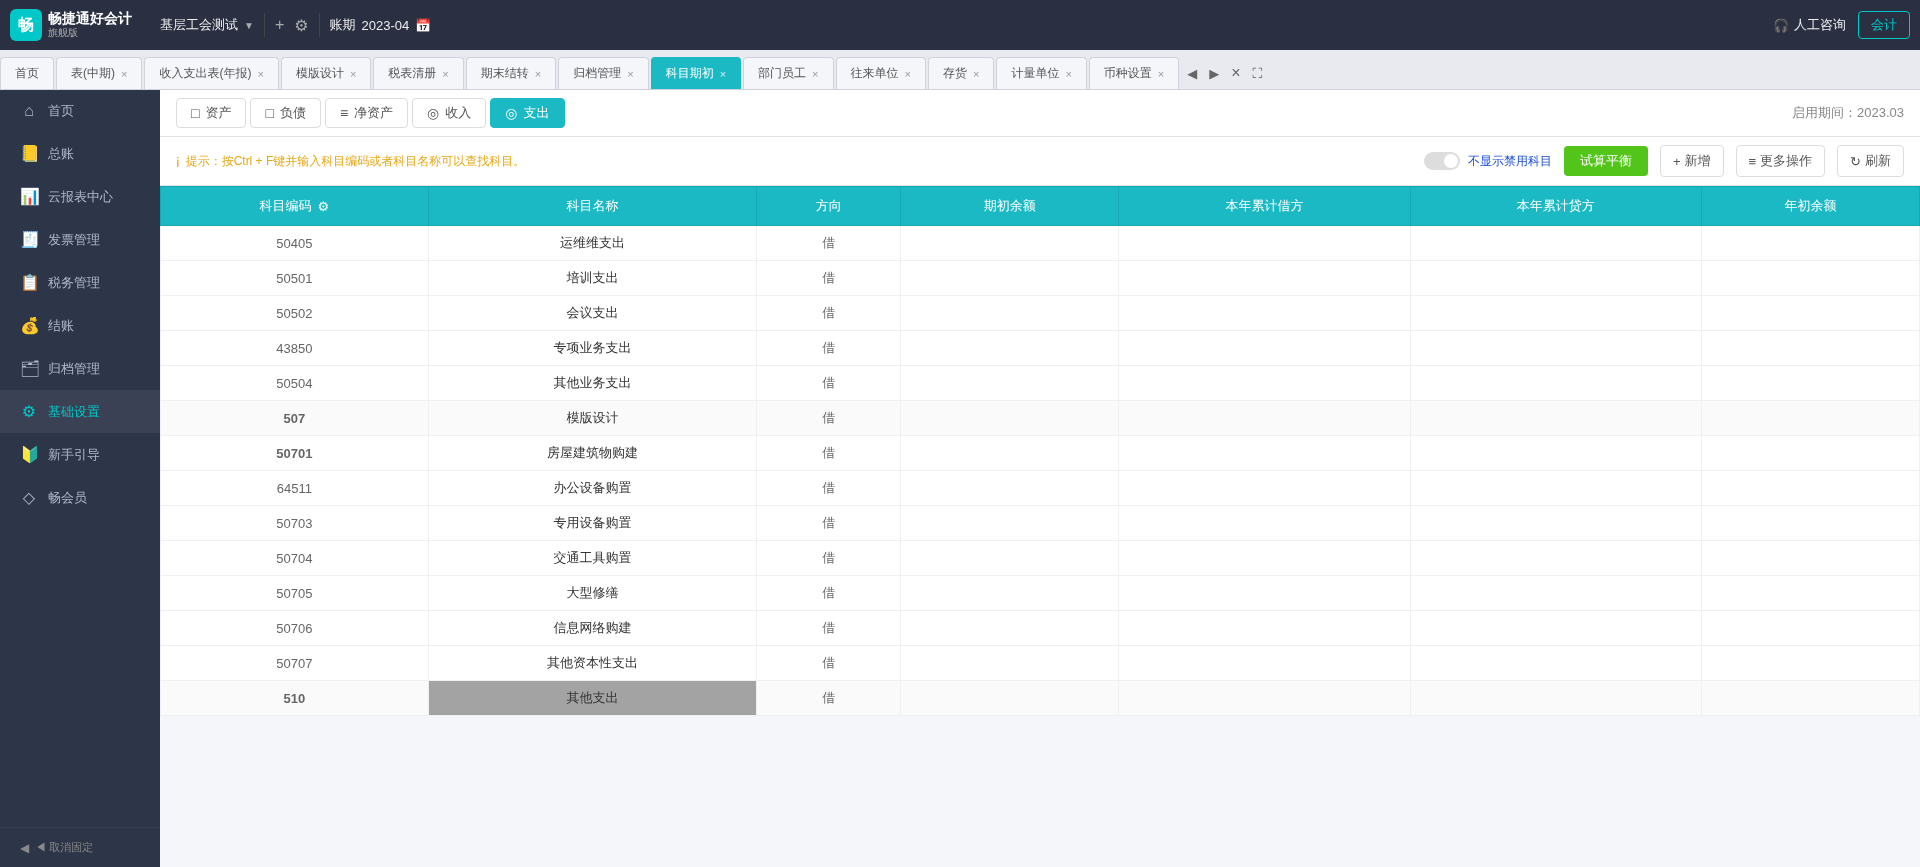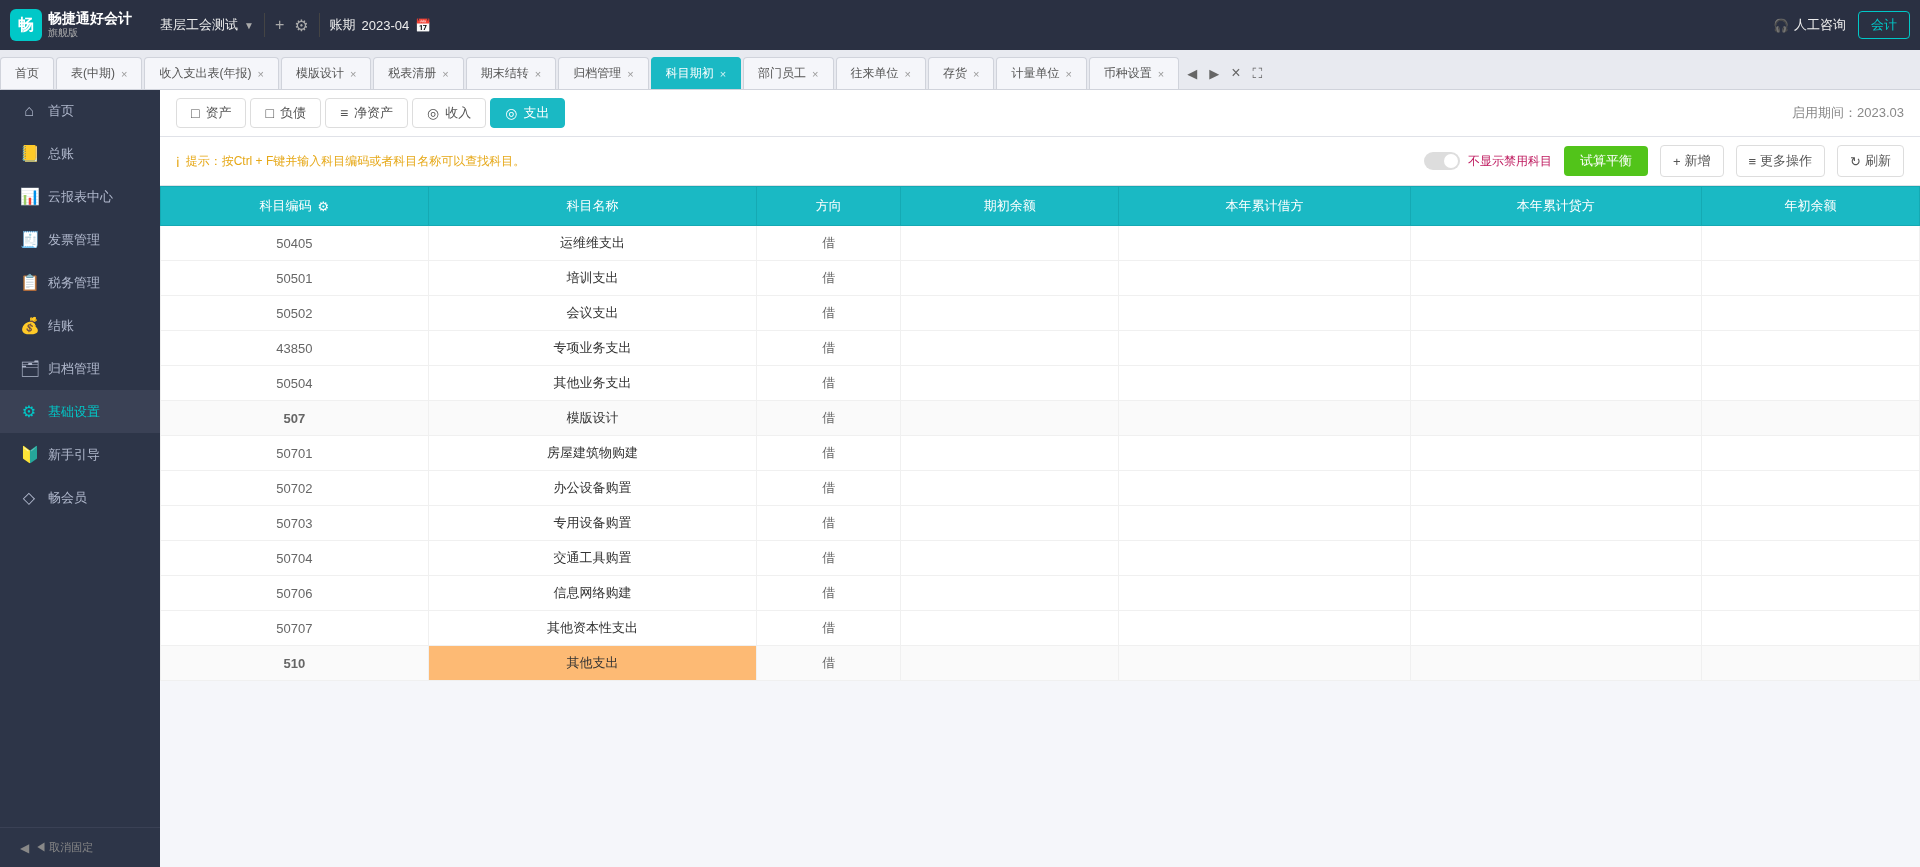--- a/index.html
+++ b/index.html
@@ -49,21 +49,21 @@
     .sub-tabs { display: flex; align-items: center; padding: 8px 16px; gap: 4px; background: white; border-bottom: 1px solid #e0e2e8; flex-shrink: 0; }
     .sub-tab { display: flex; align-items: center; gap: 6px; padding: 5px 14px; border-radius: 4px; cursor: pointer; font-size: 13px; color: #555; border: 1px solid #ddd; background: white; }
     .sub-tab.active { background: #1ab9c4; color: white; border-color: #1ab9c4; }
     .sub-tab .st-icon { font-size: 14px; }
     .period-display { margin-left: auto; color: #888; font-size: 13px; }
 
     
     .toolbar { display: flex; align-items: center; padding: 8px 16px; gap: 12px; background: white; border-bottom: 1px solid #e0e2e8; flex-shrink: 0; }
     .hint-box { display: flex; align-items: center; gap: 6px; color: #e6a817; font-size: 12px; flex: 1; }
     .hint-icon { font-size: 14px; }
-    .toggle-area { display: flex; align-items: center; gap: 8px; color: #be185d; font-size: 12px; }
+    .toggle-area { display: flex; align-items: center; gap: 8px; color: #1d4ed8; font-size: 12px; }
     .toggle-switch { width: 36px; height: 18px; background: #ddd; border-radius: 9px; position: relative; cursor: pointer; }
     .toggle-switch::after { content: ''; position: absolute; width: 14px; height: 14px; background: white; border-radius: 50%; top: 2px; right: 2px; }
     .btn-calc { background: #52c41a; color: white; padding: 6px 16px; border-radius: 4px; border: none; cursor: pointer; font-size: 13px; }
     .btn-add { background: white; color: #555; padding: 6px 12px; border-radius: 4px; border: 1px solid #ddd; cursor: pointer; font-size: 13px; display: flex; align-items: center; gap: 4px; }
     .btn-more { background: white; color: #555; padding: 6px 12px; border-radius: 4px; border: 1px solid #ddd; cursor: pointer; font-size: 13px; display: flex; align-items: center; gap: 4px; }
     .btn-refresh { background: white; color: #555; padding: 6px 12px; border-radius: 4px; border: 1px solid #ddd; cursor: pointer; font-size: 13px; display: flex; align-items: center; gap: 4px; }
 
     
     .table-container { flex: 1; overflow: auto; padding: 0; position: relative; }
     table { width: 100%; border-collapse: collapse; background: white; }
@@ -345,30 +345,30 @@
             <tr>
     <td class="td-code" style="background: #fafafa; font-weight: bold;">507</td>
     <td class="td-name" style="background: #fafafa;">模版设计</td>
     <td class="td-dir" style="background: #fafafa;">借</td>
     <td class="td-num" style="background: #fafafa;"></td>
     <td class="td-num" style="background: #fafafa;"></td>
     <td class="td-num" style="background: #fafafa;"></td>
     <td class="td-num" style="background: #fafafa;"></td>
   </tr>
             <tr>
-    <td class="td-code" style=" font-weight: normal;">50701</td>
+    <td class="td-code" style=" font-weight: bold;">50701</td>
     <td class="td-name" style="">房屋建筑物购建</td>
     <td class="td-dir" style="">借</td>
     <td class="td-num" style=""></td>
     <td class="td-num" style=""></td>
     <td class="td-num" style=""></td>
     <td class="td-num" style=""></td>
   </tr>
             <tr>
-    <td class="td-code" style=" font-weight: normal;">50702</td>
+    <td class="td-code" style=" font-weight: normal;">64511</td>
     <td class="td-name" style="">办公设备购置</td>
     <td class="td-dir" style="">借</td>
     <td class="td-num" style=""></td>
     <td class="td-num" style=""></td>
     <td class="td-num" style=""></td>
     <td class="td-num" style=""></td>
   </tr>
             <tr>
     <td class="td-code" style=" font-weight: normal;">50703</td>
     <td class="td-name" style="">专用设备购置</td>
@@ -381,40 +381,49 @@
             <tr>
     <td class="td-code" style=" font-weight: normal;">50704</td>
     <td class="td-name" style="">交通工具购置</td>
     <td class="td-dir" style="">借</td>
     <td class="td-num" style=""></td>
     <td class="td-num" style=""></td>
     <td class="td-num" style=""></td>
     <td class="td-num" style=""></td>
   </tr>
             <tr>
+    <td class="td-code" style=" font-weight: normal;">50705</td>
+    <td class="td-name" style="">大型修缮</td>
+    <td class="td-dir" style="">借</td>
+    <td class="td-num" style=""></td>
+    <td class="td-num" style=""></td>
+    <td class="td-num" style=""></td>
+    <td class="td-num" style=""></td>
+  </tr>
+            <tr>
     <td class="td-code" style=" font-weight: normal;">50706</td>
     <td class="td-name" style="">信息网络购建</td>
     <td class="td-dir" style="">借</td>
     <td class="td-num" style=""></td>
     <td class="td-num" style=""></td>
     <td class="td-num" style=""></td>
     <td class="td-num" style=""></td>
   </tr>
             <tr>
     <td class="td-code" style=" font-weight: normal;">50707</td>
     <td class="td-name" style="">其他资本性支出</td>
     <td class="td-dir" style="">借</td>
     <td class="td-num" style=""></td>
     <td class="td-num" style=""></td>
     <td class="td-num" style=""></td>
     <td class="td-num" style=""></td>
   </tr>
             <tr>
     <td class="td-code" style="background: #fafafa; font-weight: bold;">510</td>
-    <td class="td-name" style="background: #fdba74;">其他支出</td>
+    <td class="td-name" style="background: #a3a3a3;">其他支出</td>
     <td class="td-dir" style="background: #fafafa;">借</td>
     <td class="td-num" style="background: #fafafa;"></td>
     <td class="td-num" style="background: #fafafa;"></td>
     <td class="td-num" style="background: #fafafa;"></td>
     <td class="td-num" style="background: #fafafa;"></td>
   </tr>
           </tbody>
       </table>
     </div>
   </div>

